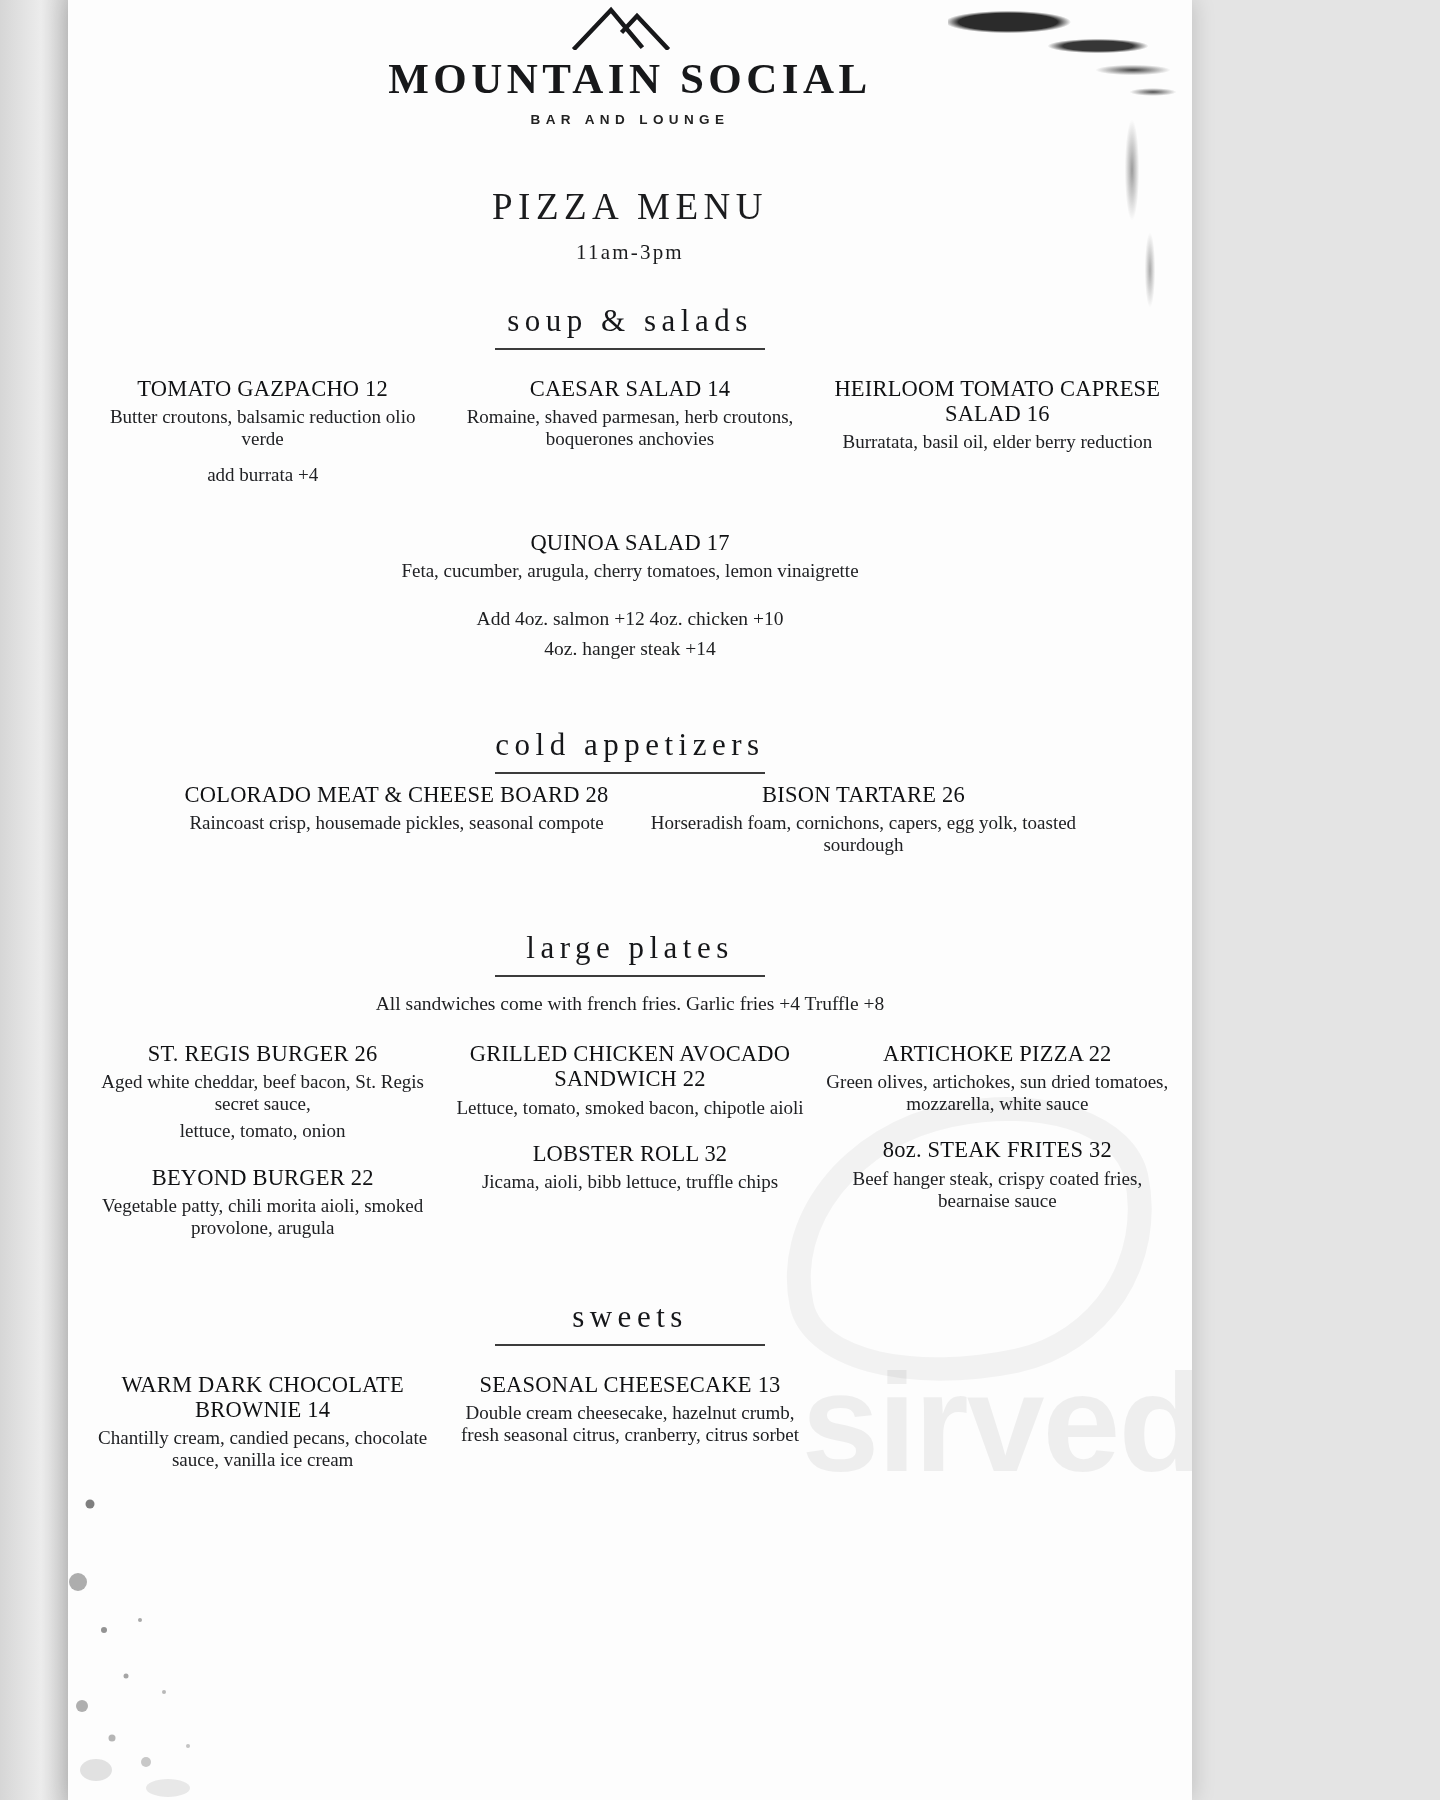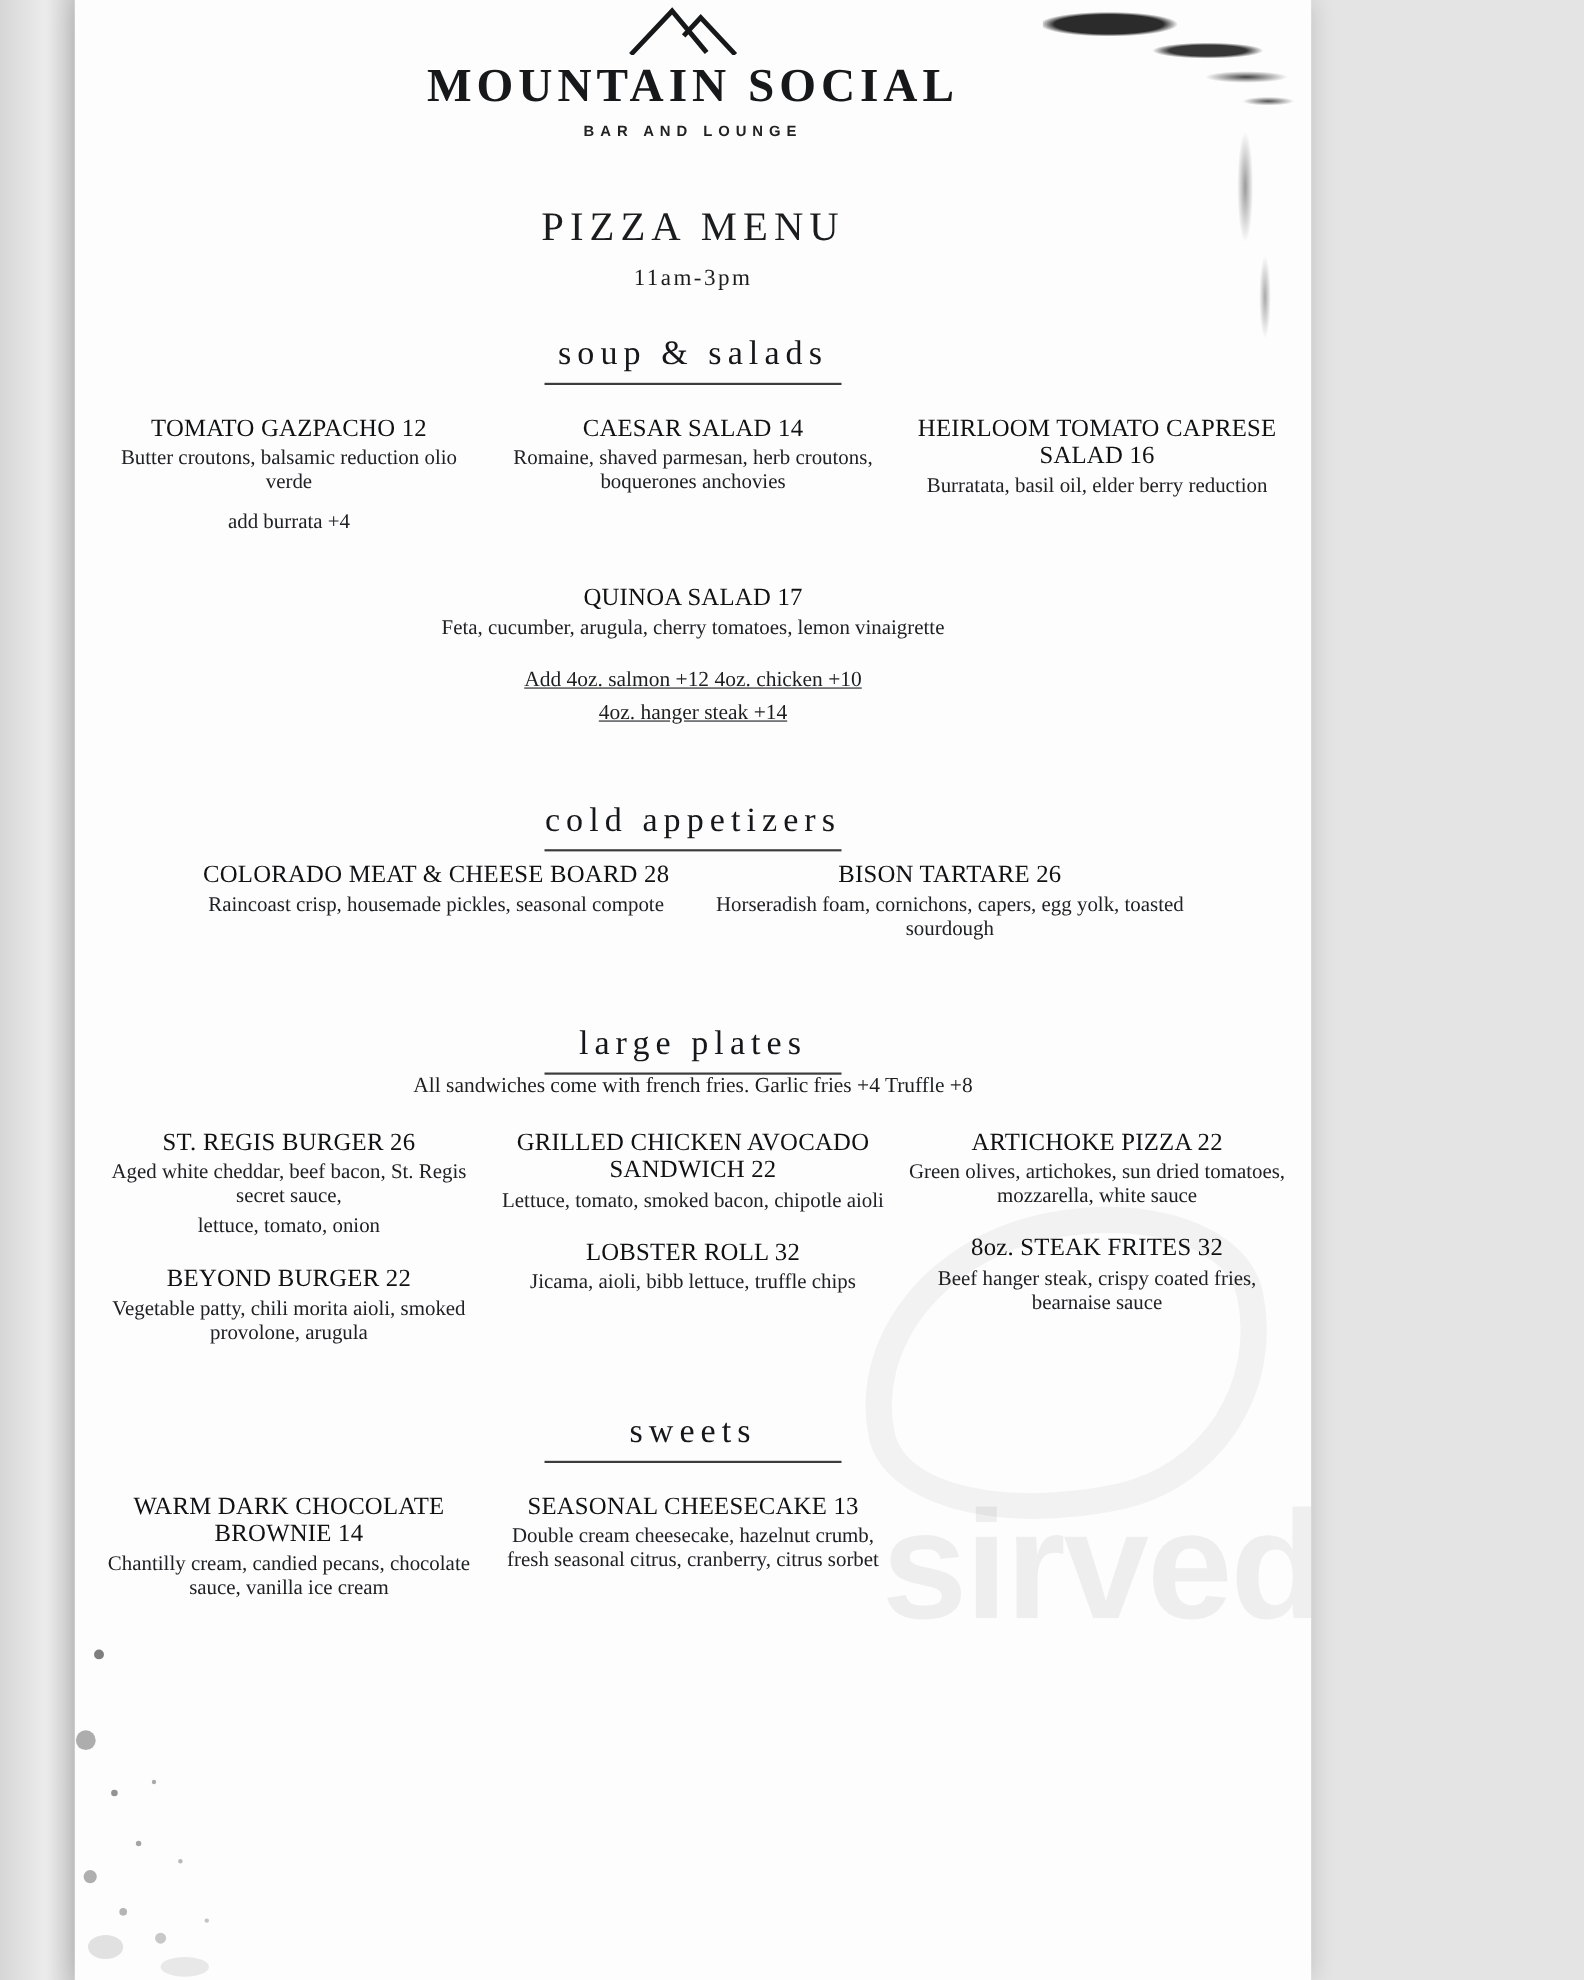--- a/index.html
+++ b/index.html
@@ -76,21 +76,21 @@
   .section-head{ text-align:center; margin-top:38px; }
   .section-head .sh-text{
     display:inline-block; font-size:31px; letter-spacing:5.5px;
     color:#16171a; padding:0 6px 9px;
   }
   .section-head .sh-rule{
     width:270px; height:2px; background:#3c3c3c; margin:0 auto;
   }
 
   .section-note{
-    text-align:center; font-size:19.5px; color:#1d1e20; 
+    text-align:center; font-size:19.5px; color:#1d1e20; margin-top:16px;
   }
 
   
   .row3{
     display:grid; grid-template-columns:1fr 1fr 1fr;
     column-gap:18px; margin-top:26px; padding:0 20px;
   }
   .row2{
     display:grid; grid-template-columns:1fr 1fr;
     column-gap:34px; margin-top:8px; padding:0 112px;
@@ -101,21 +101,21 @@
   .item-name{
     font-size:22.5px; color:#101113; letter-spacing:.2px; line-height:1.12;
   }
   .item-desc{
     font-size:19px; color:#202124; line-height:1.16; margin-top:5px;
   }
   .item-add{
     font-size:19px; color:#202124; margin-top:14px;
   }
   .center-block{ text-align:center; margin-top:20px; }
-  .center-block div{ font-size:19.5px; color:#1d1e20; line-height:1.5;text-decoration:underline; }
+  .center-block div{ font-size:19.5px; color:#1d1e20; line-height:1.5; }
 
   .mt-lg{ margin-top:52px; }
   .mt-xl{ margin-top:64px; }
 
   
   .watermark{
     position:absolute; right:-10px; bottom:296px;
     font-family:"Liberation Sans", sans-serif;
     font-size:140px; font-weight:700; color:#000;
     opacity:.055; letter-spacing:-2px; pointer-events:none;

